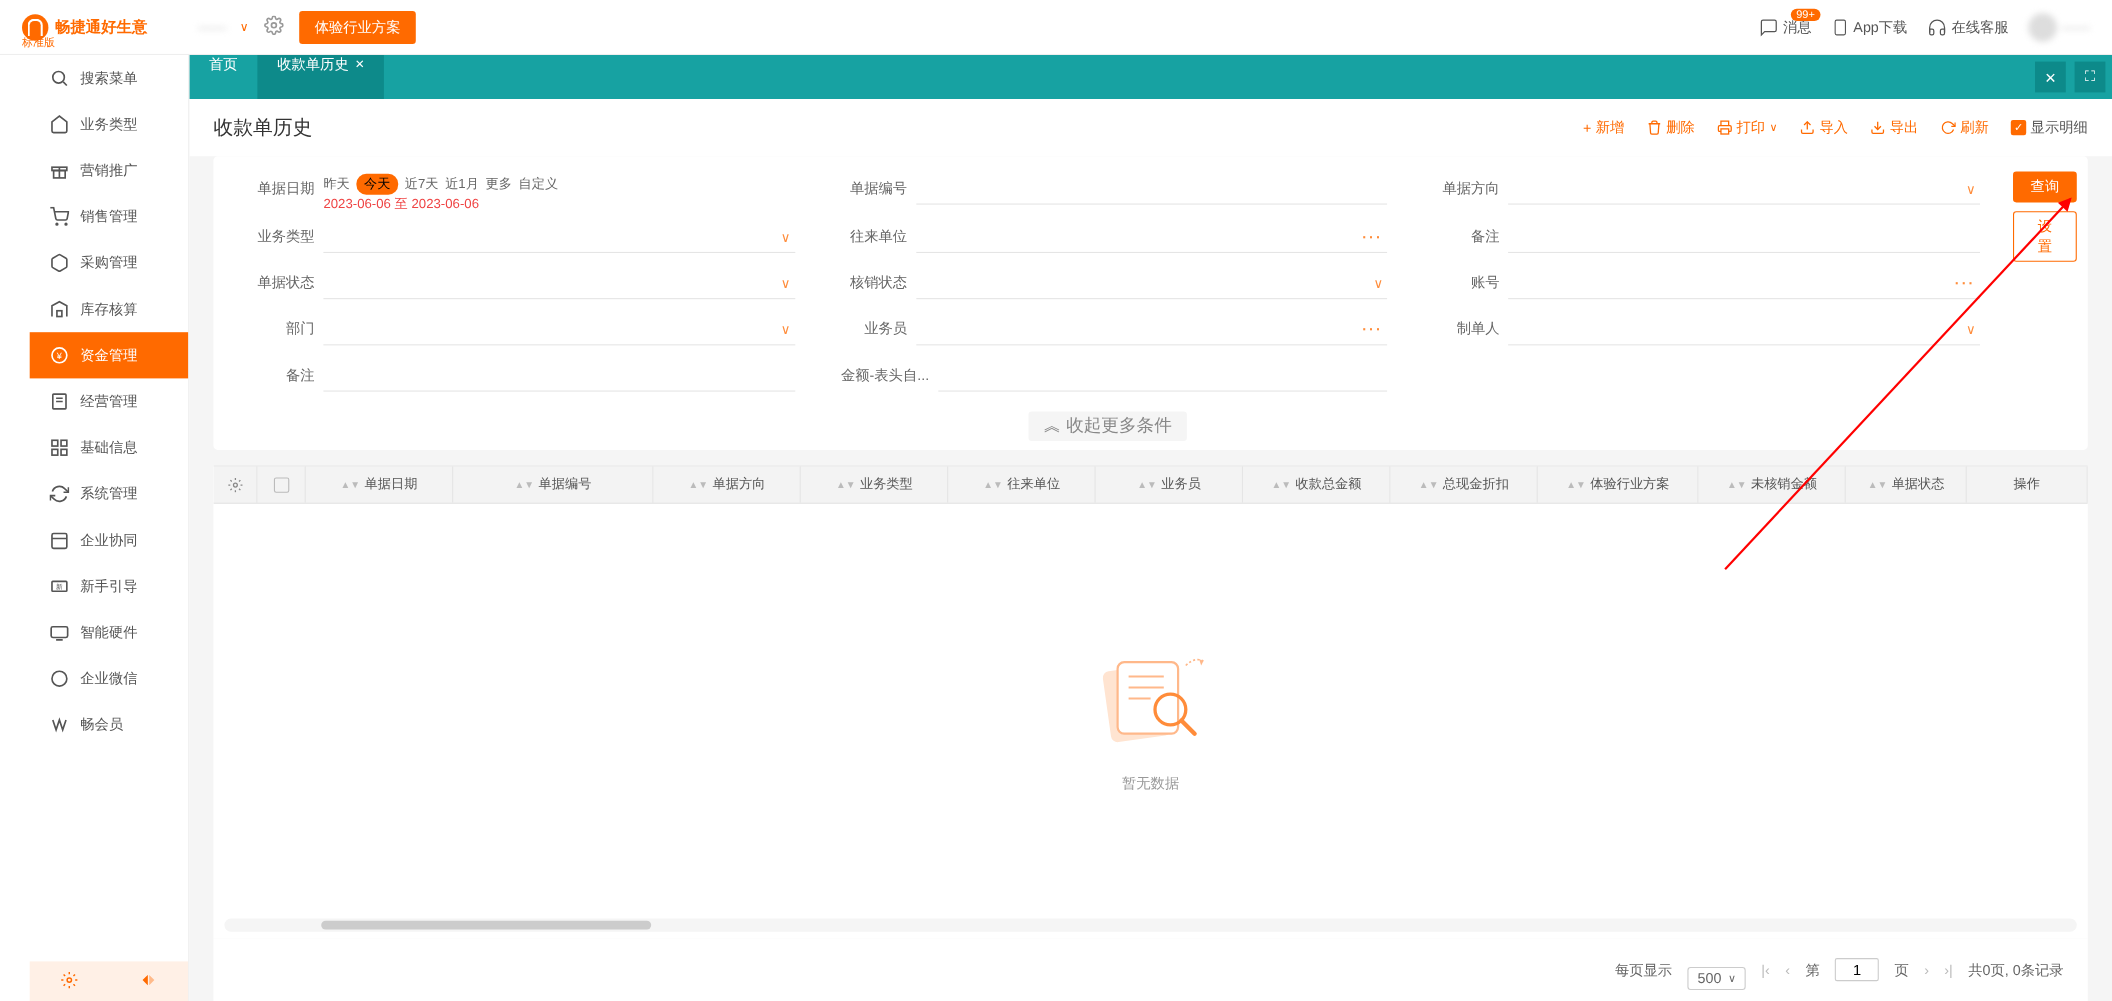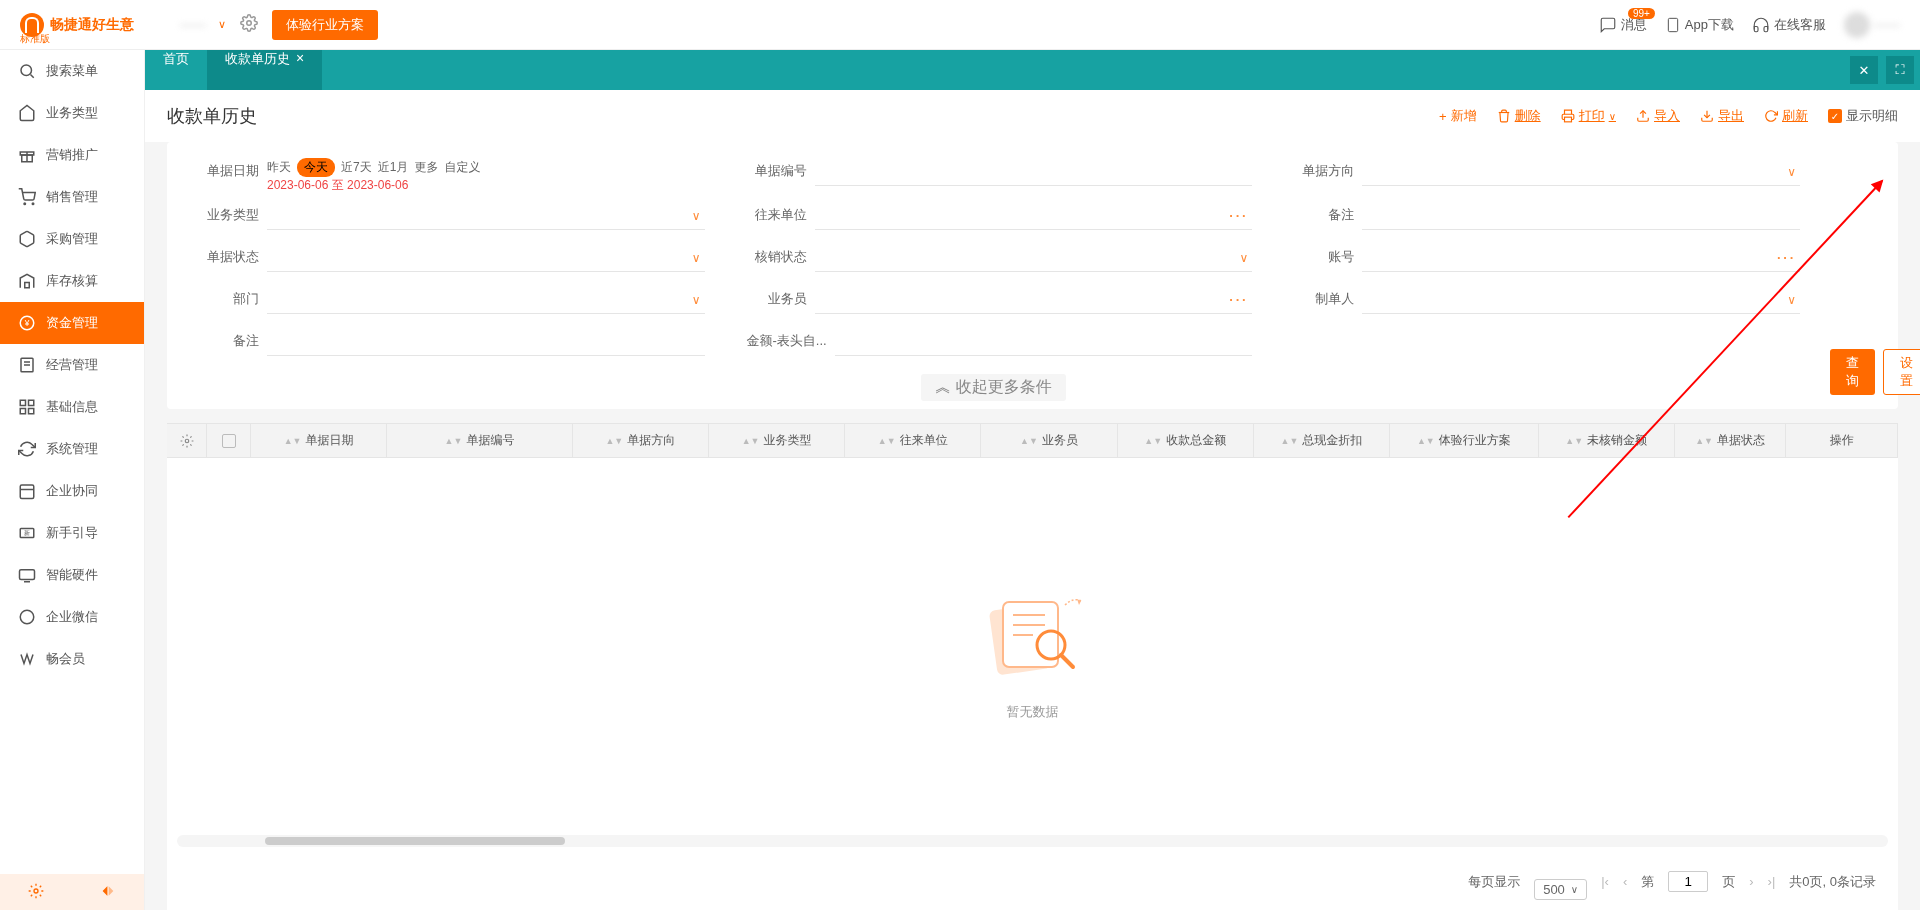--- a/index.html
+++ b/index.html
@@ -14,21 +14,21 @@
 .logo-sub { color: #ff6a00; font-size: 10px; position: absolute; top: 32px; left: 20px; }
 .tenant-name { color: #999; margin-left: 30px; margin-right: 12px; }
 .caret { color: #ff6a00; font-size: 11px; }
 .gear-btn { color: #999; margin: 0 14px; cursor: pointer; }
 .primary-btn { background: #ff6a00; color: #fff; border: none; padding: 6px 14px; border-radius: 3px; cursor: pointer; font-size: 13px; }
 .top-right { margin-left: auto; display: flex; align-items: center; gap: 18px; color: #555; }
 .top-right-item { display: flex; align-items: center; gap: 4px; cursor: pointer; position: relative; }
 .badge-99 { position: absolute; top: -8px; right: -8px; background: #ff6a00; color: #fff; font-size: 10px; padding: 0 5px; border-radius: 8px; }
 
 
-.layout { display: flex; height: calc(100vh - 50px); }
+.layout { display: flex; height: calc(100vh - 50px); padding-left: 27px; }
 
 
 .sidebar { width: 145px; background: #fff; border-right: 1px solid #f0f0f0; position: relative; }
 .side-item { display: flex; align-items: center; padding: 12px 18px; color: #555; cursor: pointer; gap: 10px; }
 .side-item.active { background: #ff6a00; color: #fff; }
 .side-icon { width: 18px; height: 18px; flex-shrink: 0; display: inline-flex; align-items: center; justify-content: center; }
 .side-icon svg { width: 18px; height: 18px; }
 .sidebar-bottom { position: absolute; bottom: 0; left: 0; right: 0; height: 36px; background: #fff0e6; display: flex; align-items: center; justify-content: space-around; }
 .sidebar-bottom span { color: #ff6a00; cursor: pointer; }
 
@@ -42,41 +42,41 @@
 .tab-close { font-size: 14px; }
 .tab-bar-right { margin-left: auto; display: flex; gap: 8px; padding-right: 6px; }
 .tab-ctrl { width: 28px; height: 28px; display: flex; align-items: center; justify-content: center; color: #fff; cursor: pointer; background: #0d8a8a; }
 
 
 .page-header { background: #fff; padding: 14px 22px; display: flex; align-items: center; }
 .page-title { font-size: 18px; color: #333; }
 .page-actions { margin-left: auto; display: flex; gap: 20px; align-items: center; font-size: 13px; }
 .action-link { color: #555; cursor: pointer; display: flex; align-items: center; gap: 4px; }
 .action-link.orange { color: #ff6a00; }
-.action-link.danger { color: #ff6a00; text-decoration: underline; }
+.action-link.danger { color: #ff6a00; }
 .checkbox-orange { width: 14px; height: 14px; background: #ff6a00; border-radius: 2px; display: inline-flex; align-items: center; justify-content: center; color: #fff; font-size: 10px; }
 .filter-grid { display: grid; grid-template-columns: 1fr 1fr 1fr; gap: 8px 30px; padding: 16px 20px 8px 20px; }
 .filter-item { display: flex; align-items: flex-start; min-height: 34px; }
 .filter-label { width: 80px; text-align: right; color: #666; padding-top: 4px; padding-right: 8px; font-size: 13px; }
 .filter-control { flex: 1; border-bottom: 1px solid #e5e5e5; min-height: 28px; display: flex; align-items: center; position: relative; }
 .date-quick { display: flex; gap: 6px; flex-wrap: wrap; align-items: center; font-size: 12px; color: #666; }
 .date-chip { cursor: pointer; }
 .date-chip.active { background: #ff6a00; color: #000000; padding: 1px 7px; border-radius: 9px; }
 .date-range { font-size: 12px; color: #ef4444; }
 .dropdown-caret { color: #ff8c3a; position: absolute; right: 4px; font-size: 12px; }
 .more-dots { color: #ff8c3a; position: absolute; right: 4px; letter-spacing: 2px; font-weight: bold; }
 .btn-search { background: #ff6a00; color: #fff; border: none; padding: 5px 16px; border-radius: 3px; cursor: pointer; font-size: 13px; }
 .btn-setting { background: #fff; color: #ff6a00; border: 1px solid #ff6a00; padding: 4px 16px; border-radius: 3px; cursor: pointer; font-size: 13px; }
 .collapse-bar { text-align: center; padding: 4px 0 8px; }
 .collapse-btn { display: inline-block; background: #f5f5f5; padding: 3px 14px; border-radius: 3px; color: #888; font-size: 16px; cursor: pointer; }
 
 
 .filter-outer { display: flex; background: #fff; margin: 0 22px; border-radius: 4px; }
 .filter-left { flex: 1; position: relative; }
-.filter-right { width: 78px; padding: 14px 10px; display: flex; flex-direction: row; gap: 8px; align-items: flex-end; }
+.filter-right { width: 78px; padding: 14px 10px; display: flex; flex-direction: column; gap: 8px; align-items: flex-start; }
 
 
 .arrow-line { position: absolute; width: 460px; height: 2px; background: red; transform-origin: right center; right: 16px; top: 38px; transform: rotate(-47deg); z-index: 50; }
 .arrow-line::after { content: ''; position: absolute; right: -2px; top: -5px; border-left: 12px solid red; border-top: 6px solid transparent; border-bottom: 6px solid transparent; }
 
 
 .table-wrap { background: #fff; margin: 14px 22px 0; flex: 1; display: flex; flex-direction: column; overflow: hidden; }
 .table-header { display: flex; background: #f3f3f3; border-top: 1px solid #e5e5e5; border-bottom: 1px solid #e5e5e5; }
 .th { padding: 8px 6px; color: #555; font-size: 12px; border-right: 1px solid #e5e5e5; display: flex; align-items: center; justify-content: center; gap: 4px; }
 .th.gear { width: 40px; }

